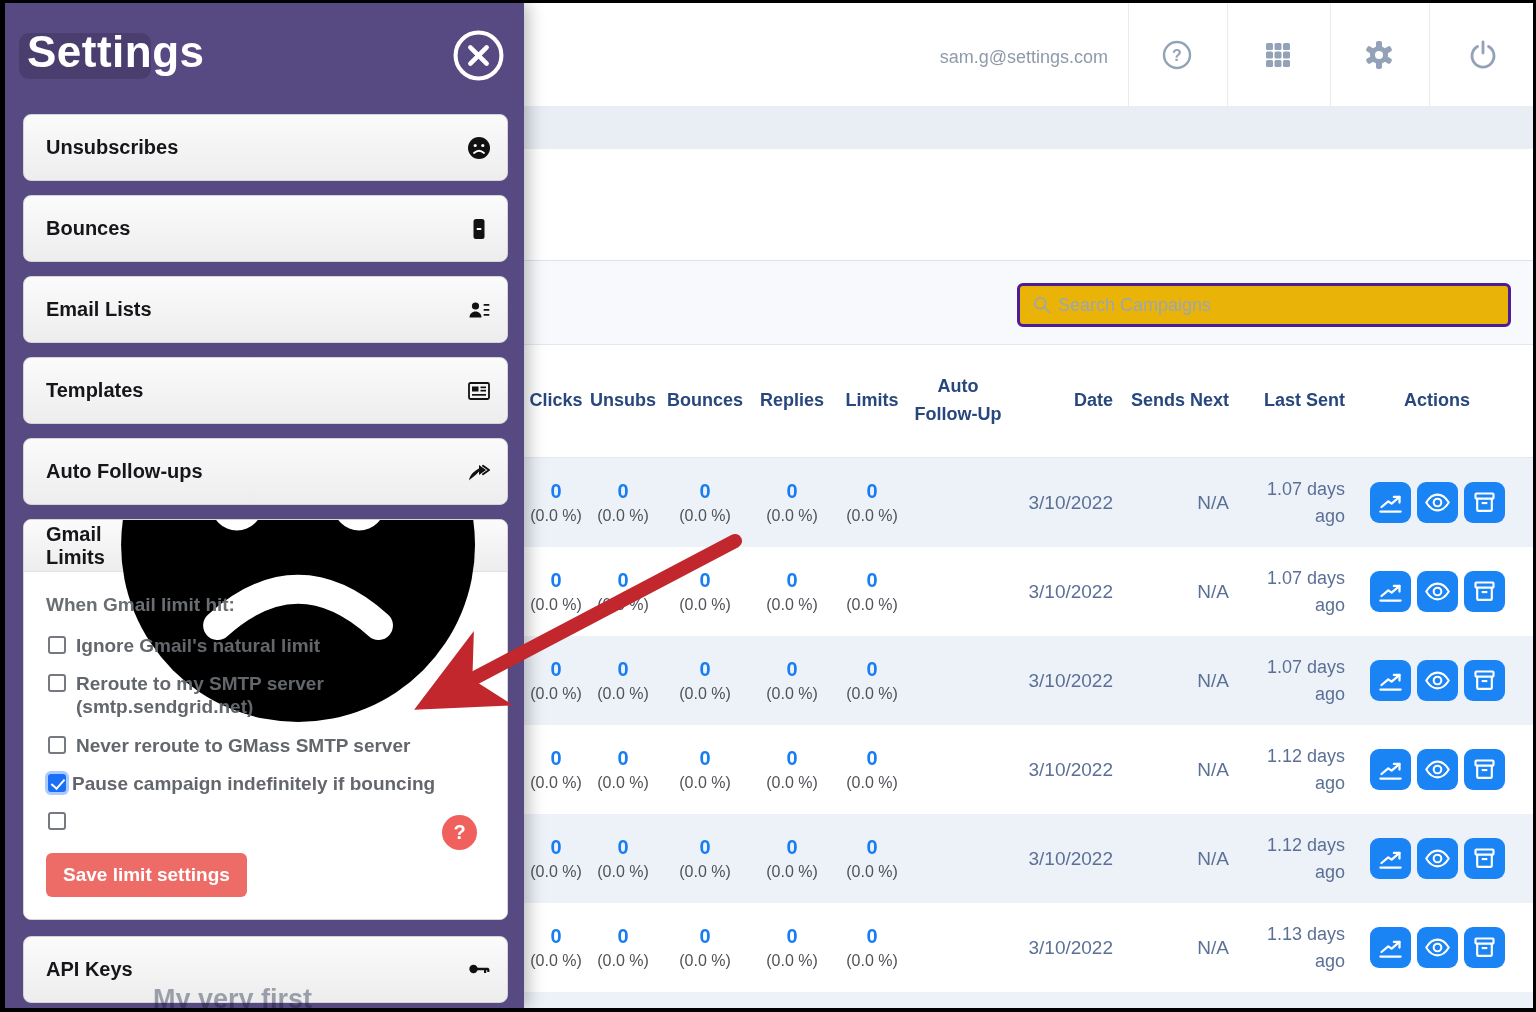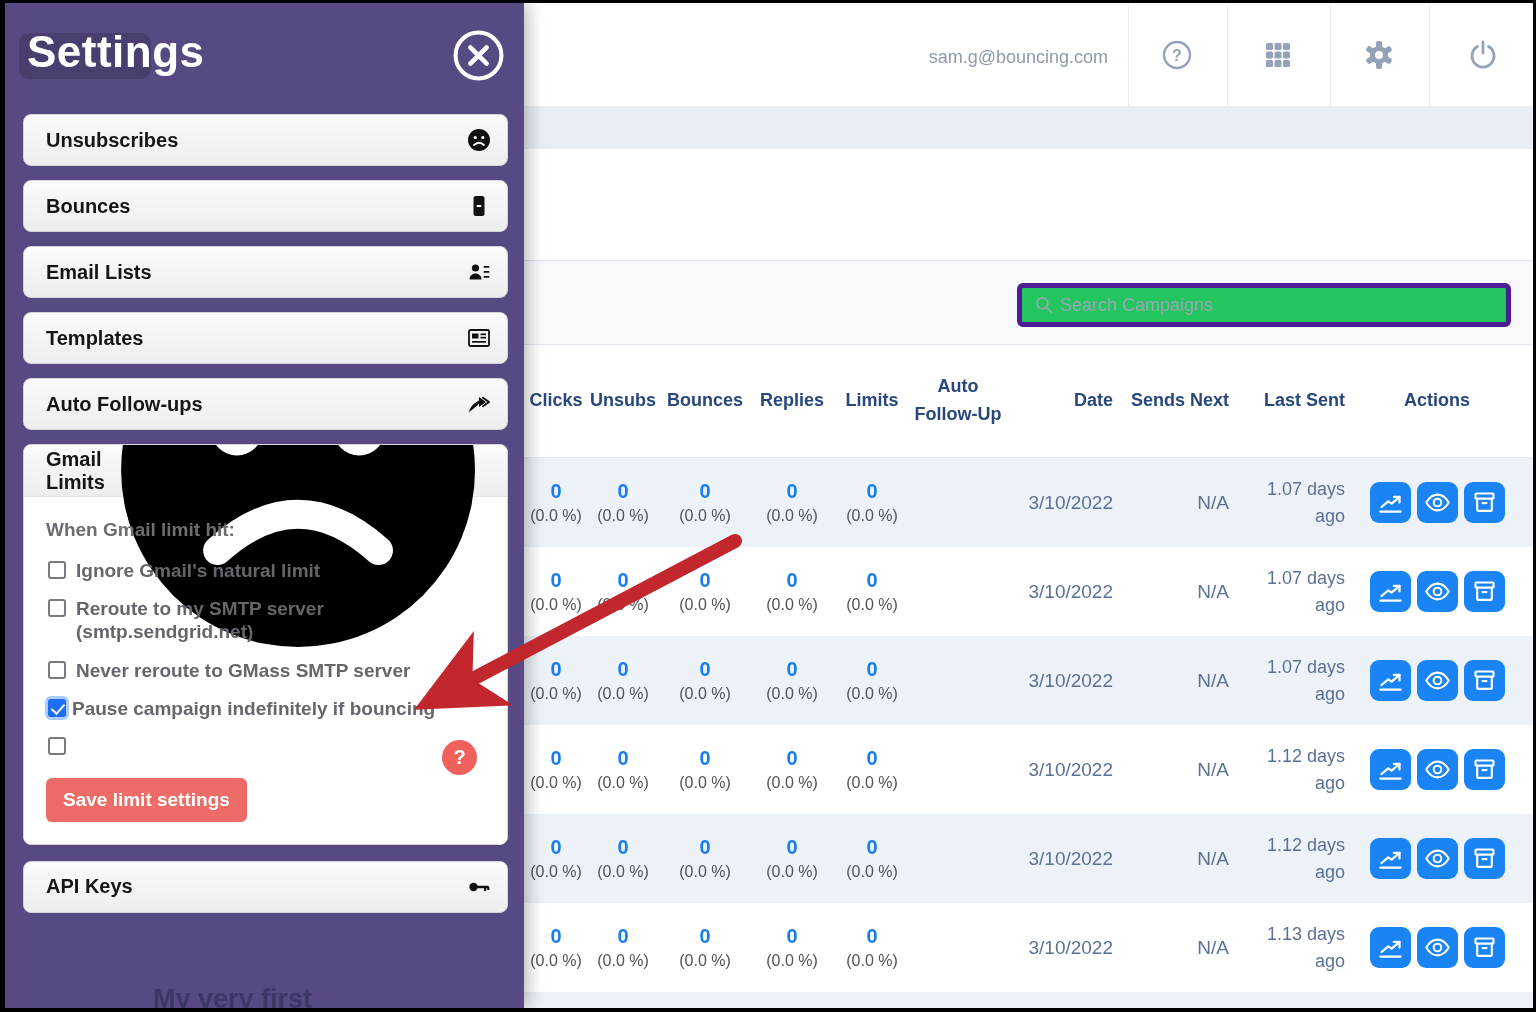--- a/index.html
+++ b/index.html
@@ -15,22 +15,22 @@
   .top-icon { position:absolute; top:36px; width:32px; height:32px; color:#94a2b8; cursor:pointer; }
 
   
   .band-top { position:absolute; left:0; top:103px; width:100%; height:43px; background:#e9eef5; }
   .tabcard  { position:absolute; left:0; top:146px; width:100%; height:112px; background:#ffffff;
               border-bottom:1px solid #dde3ec; }
   .tab { position:absolute; top:191px; font-size:20px; color:#8795ab; cursor:pointer; }
 
   
   .searchrow { position:absolute; left:0; top:259px; width:100%; height:82px; background:#f7f9fc; }
-  .searchbox { position:absolute; left:1012px; top:21px; width:494px; height:44px; background:#22c55e;
-               border:5px solid #4c1d95; border-radius:6px; display:flex; align-items:center;
+  .searchbox { position:absolute; left:1012px; top:21px; width:494px; height:44px; background:#eab308;
+               border:3px solid #4c1d95; border-radius:6px; display:flex; align-items:center;
                padding:0 12px; }
   .searchbox svg { width:20px; height:20px; color:#9aa6b5; flex:0 0 auto; }
   .searchbox input { border:none; outline:none; flex:1; margin-left:6px; font-size:18px;
                      color:#44506a; background:transparent; }
   .searchbox input::placeholder { color:#9aa6b5; }
 
   
   .thead { position:absolute; left:0; top:341px; width:100%; height:114px; background:#fff;
            border-top:1px solid #e2e8f0; border-bottom:1px solid #e2e8f0;
            display:flex; align-items:center; }
@@ -58,21 +58,21 @@
   
   .panel { position:absolute; left:0; top:0; width:519px; height:1005px; background:#574981;
            z-index:5; box-shadow:4px 0 16px rgba(0,0,0,.28); }
   .panel-ghost-rect { position:absolute; left:14px; top:30px; width:132px; height:46px;
                       border-radius:10px; background:rgba(0,0,0,.14); }
   .panel-title { position:absolute; left:22px; top:24px; font-size:44px; font-weight:bold;
                  color:#ffffff; letter-spacing:.5px; }
   .close-btn { position:absolute; right:19px; top:26px; width:53px; height:53px; color:#fff; cursor:pointer; }
   .menu { position:absolute; left:18px; top:111px; width:485px; }
   .mcard { background:linear-gradient(#fbfbfb,#ededee); border:1px solid #d4d4d6; border-radius:8px;
-           height:52px; margin-bottom:14px; display:flex; align-items:center;
+           height:67px; margin-bottom:14px; display:flex; align-items:center;
            padding:0 16px 0 22px; cursor:pointer;gap:23px; }
   .mcard .lbl { flex:1; font-size:20px; font-weight:bold; color:#16161a; }
   .mcard .micon { width:24px; height:24px; color:#111; }
   .gmail-card { border:1px solid #d4d4d6; border-radius:8px; margin-bottom:14px; overflow:hidden;
                 background:#fff; }
   .gmail-card .ghead { background:linear-gradient(#fbfbfb,#ededee); height:52px; display:flex;
                        align-items:center; padding:0 16px 0 22px; border-bottom:1px solid #e2e2e4;
                        cursor:pointer; }
   .gmail-card .ghead .lbl { flex:1; font-size:20px; font-weight:bold; color:#16161a; }
   .gbody { padding:22px 18px 18px 22px; background:#fff; }
@@ -97,21 +97,21 @@
 
   
   .anno { position:absolute; left:0; top:0; width:1528px; height:1005px; z-index:9; pointer-events:none; }
 </style>
 </head>
 <body>
 
 <div class="stage">
 
   <div class="topbar">
-    <span class="user-email">sam.g@bouncing.com</span>
+    <span class="user-email">sam.g@settings.com</span>
     <div class="sep" style="left:1123px"></div>
     <div class="sep" style="left:1222px"></div>
     <div class="sep" style="left:1325px"></div>
     <div class="sep" style="left:1424px"></div>
     <svg class="top-icon" style="left:1156px" viewBox="0 0 32 32">
       <circle cx="16" cy="16" r="13" fill="none" stroke="currentColor" stroke-width="2.4"></circle>
       <text x="16" y="21.5" font-size="16" font-weight="bold" fill="currentColor" text-anchor="middle" font-family="Liberation Sans, sans-serif">?</text>
     </svg>
     <svg class="top-icon" style="left:1257px" viewBox="0 0 32 32">
       <g fill="currentColor">

